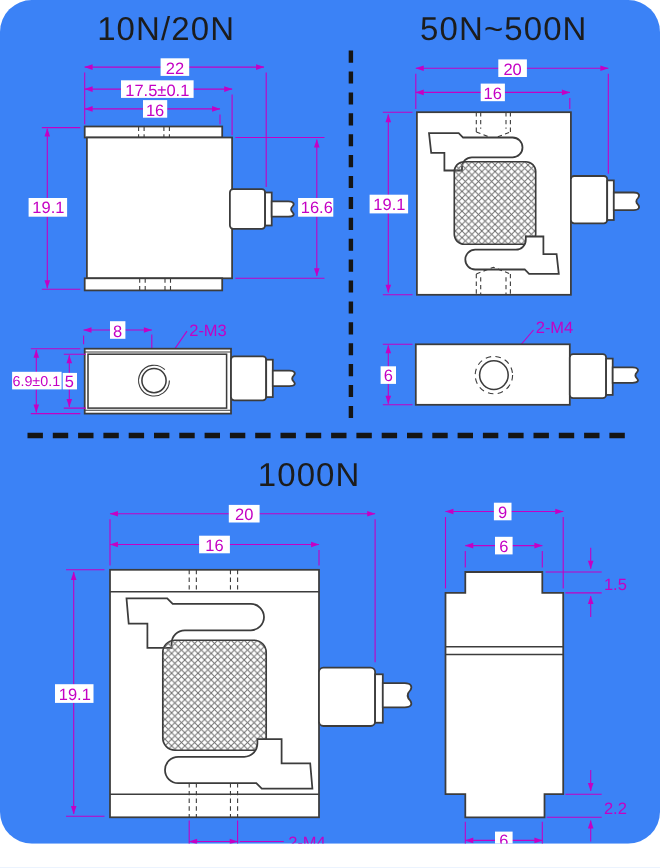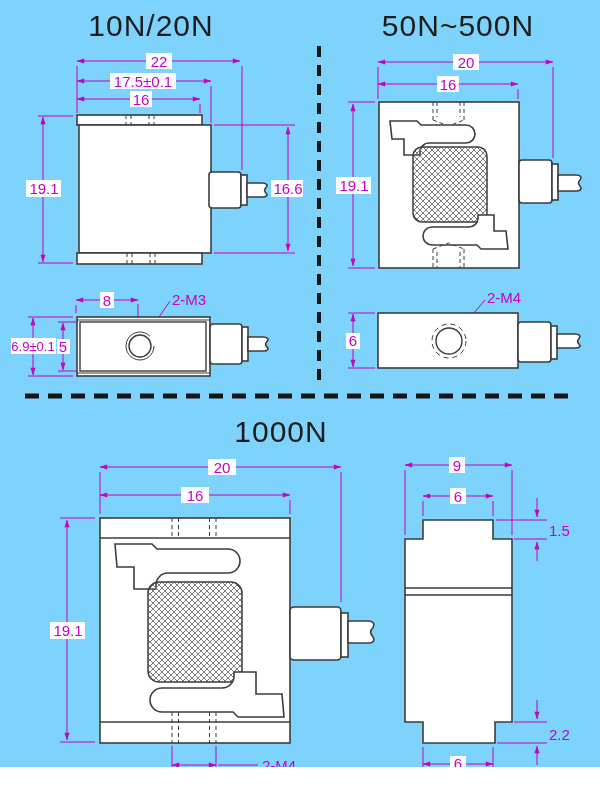--- a/index.html
+++ b/index.html
@@ -1,17 +1,17 @@
 <!DOCTYPE html>
 <html><head>
 <meta charset="utf-8">
 <style>
   html,body{margin:0;padding:0;background:#ffffff;}
-  #stage{position:relative;width:600px;height:767px;background:#7dd3fc;overflow:hidden;
-         font-family:"Liberation Sans", sans-serif;}
+  #stage{position:relative;width:600px;height:767px;background:#3b82f6;overflow:hidden;
+         font-family:"Liberation Sans", sans-serif;border-radius:29px;}
   svg{position:absolute;left:0;top:0;}
   .title{fill:#1c1c1c;font-size:30px;letter-spacing:1px;}
   .dim{fill:#c400c4;font-size:15px;}
   .dim-sm{fill:#c400c4;font-size:13px;}
   .dline{stroke:#c400c4;stroke-width:1;fill:none;}
   .ext{stroke:#c400c4;stroke-width:1;fill:none;}
   .body{stroke:#3c3c3c;stroke-width:1.6;fill:#ffffff;}
   .bodyln{stroke:#3c3c3c;stroke-width:1.4;fill:none;}
   .thin{stroke:#3c3c3c;stroke-width:1;fill:none;}
   .hid{stroke:#3c3c3c;stroke-width:1;fill:none;stroke-dasharray:4 3;}

